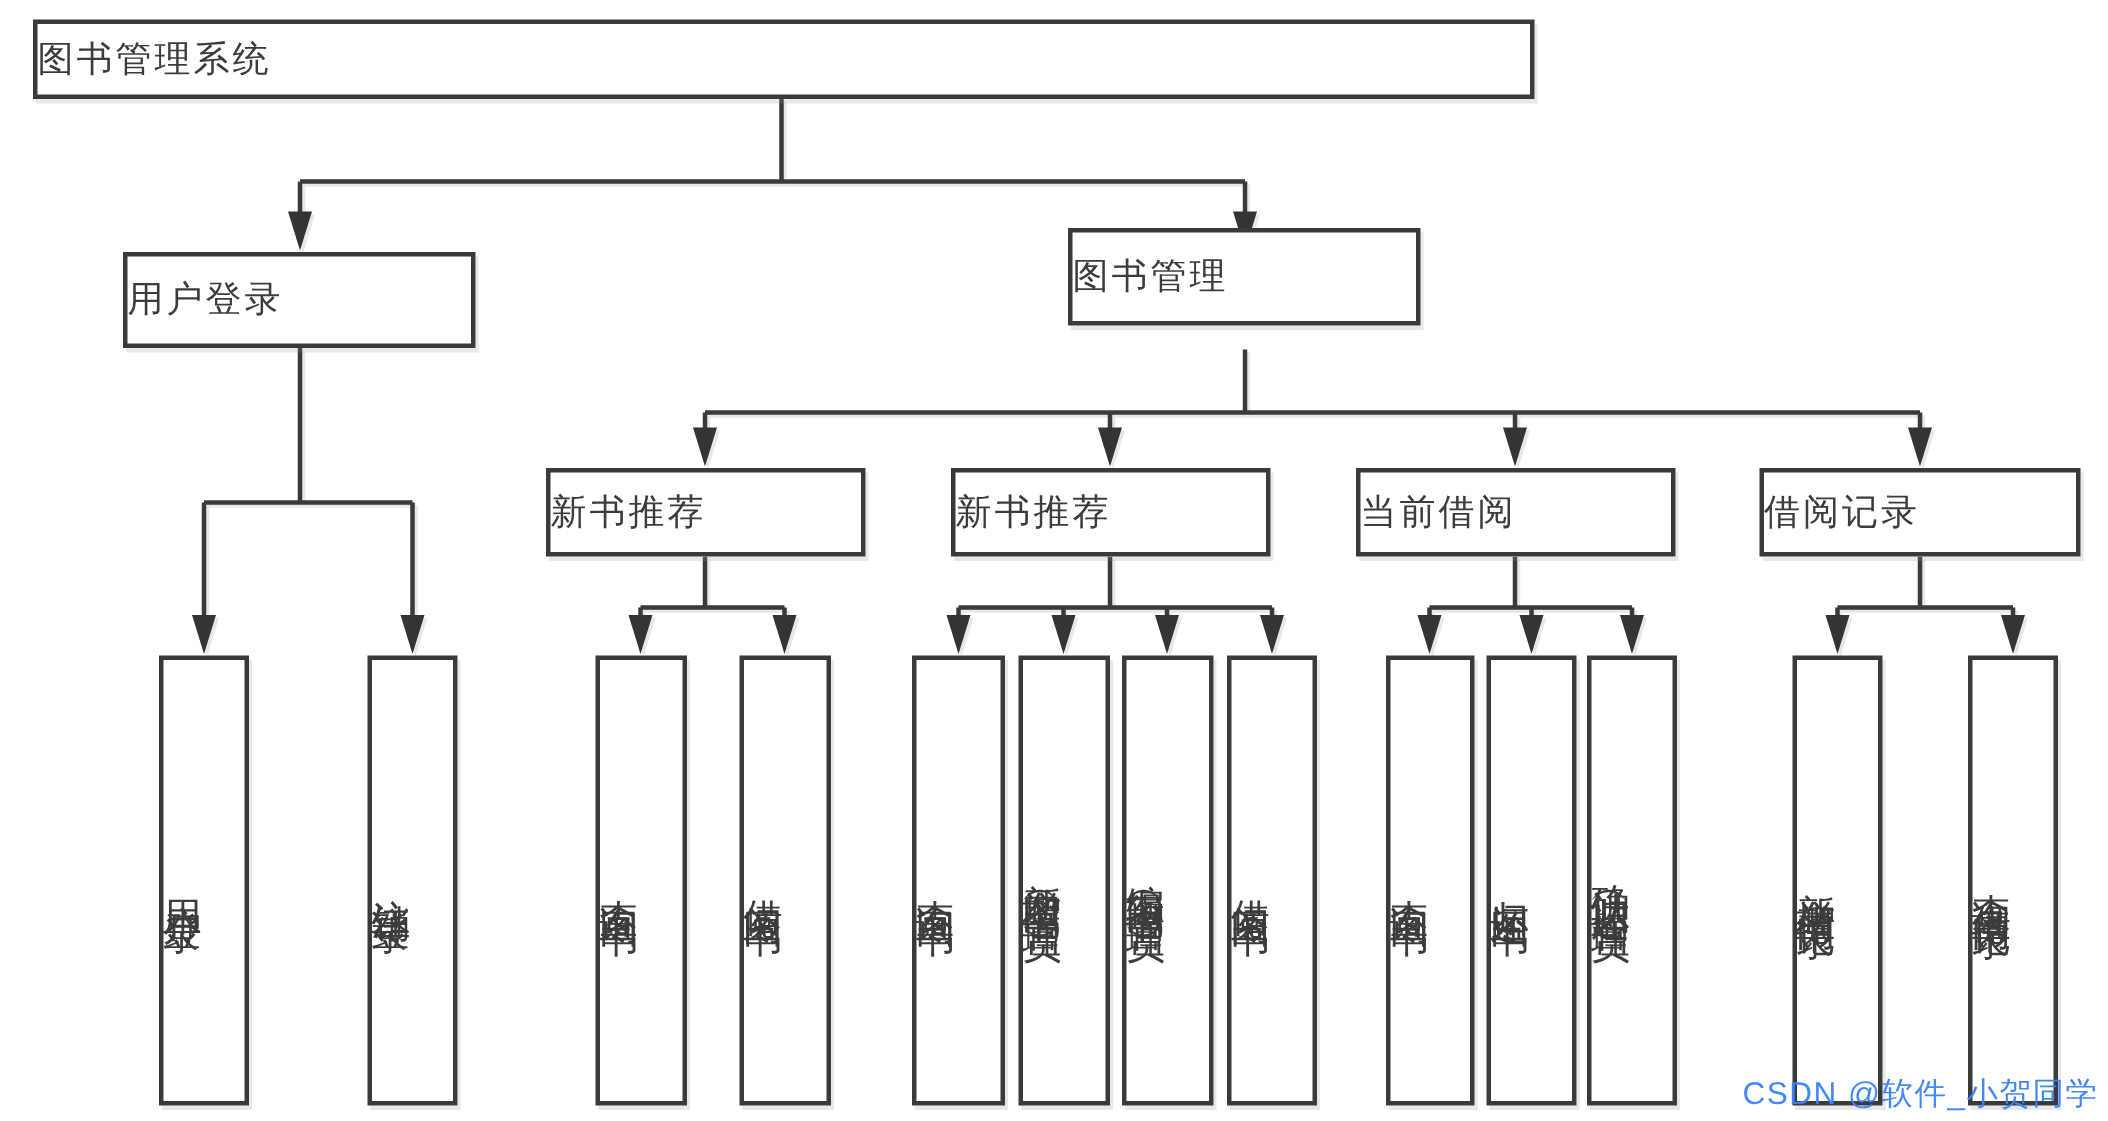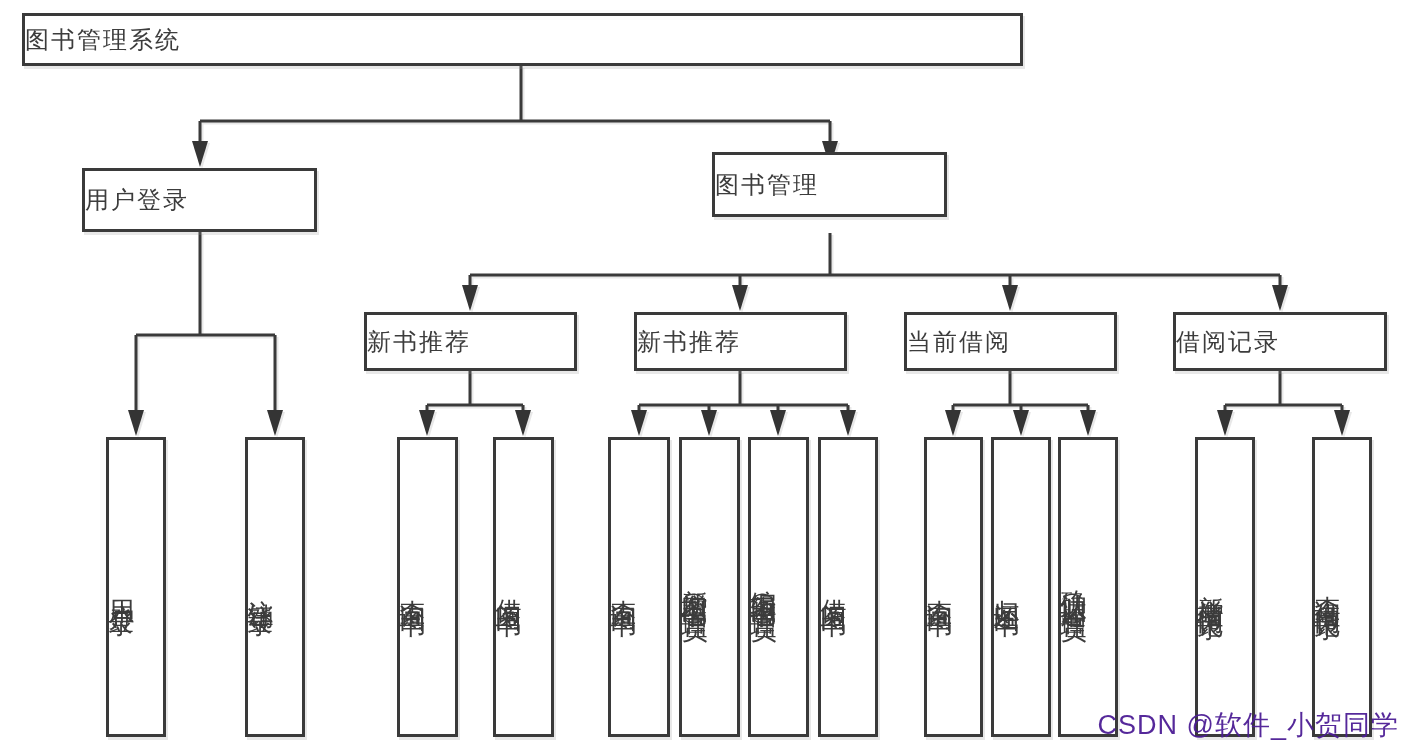--- a/index.html
+++ b/index.html
@@ -45,22 +45,22 @@
     color: #3c3c3c;
     font-size: 26px;
     letter-spacing: 4px;
     line-height: 1;
     white-space: nowrap;
   }
   .watermark {
     position: absolute;
     right: 6px;
     bottom: 4px;
-    font-size: 27px;
-    color: #4c1d95;
+    font-size: 21px;
+    color: #3b82f6;
     letter-spacing: 1px;
     white-space: nowrap;
     z-index: 5;
     opacity: 0.95;
   }
 </style>
 </head>
 <body>
 
 <div class="canvas">

